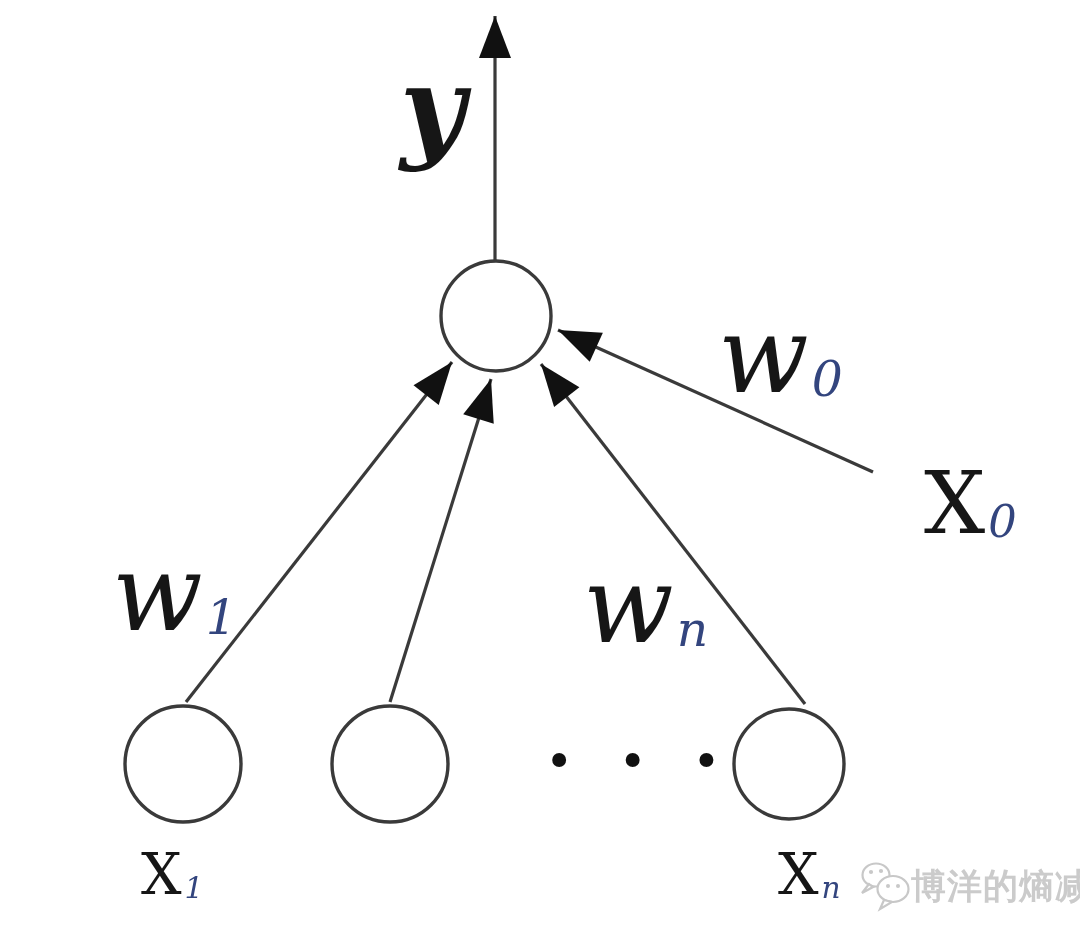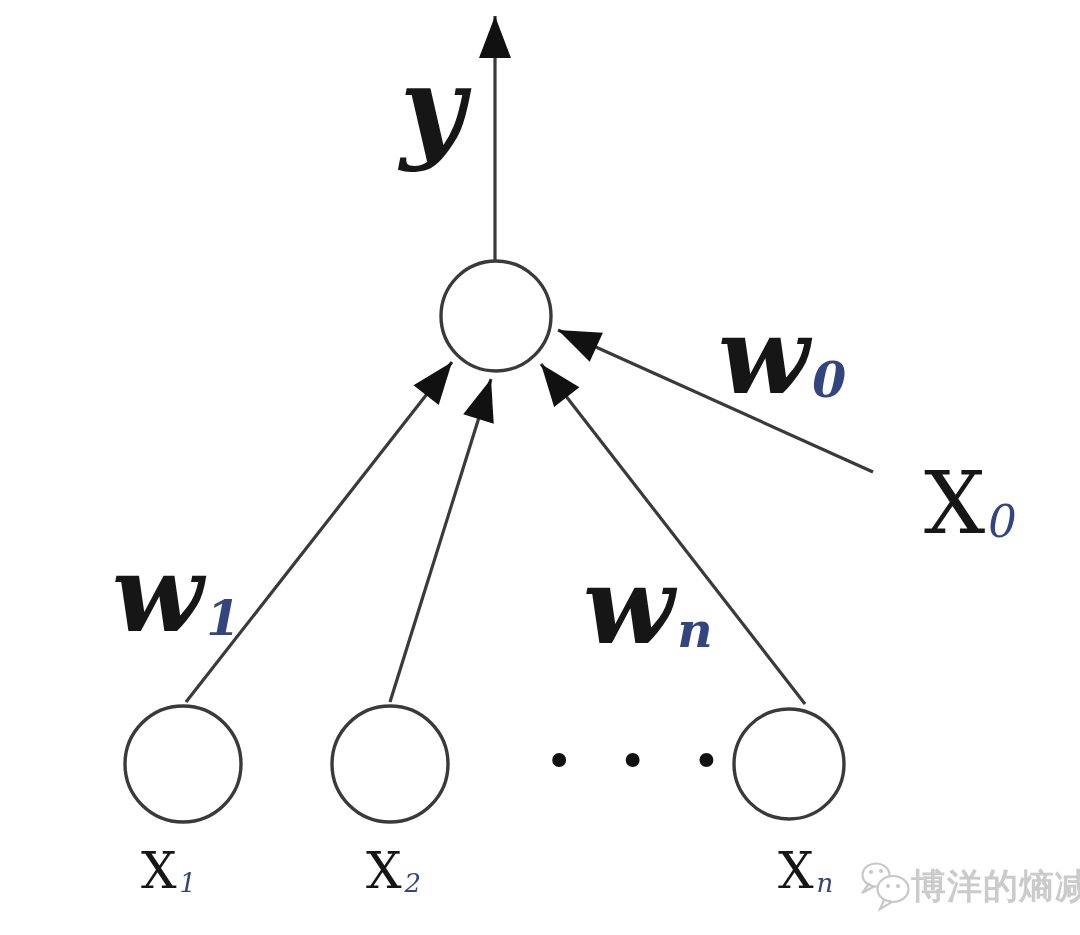--- a/index.html
+++ b/index.html
@@ -15,28 +15,28 @@
   .lbl .sub{
     font-style:italic;
     color:#33457e;
     position:relative;
     top:4px;
     margin-left:3px;
   }
   
   .y-lbl{left:400px;top:52px;font-size:112px;font-style:italic;font-weight:bold;}
   
-  .w-lbl{font-size:106px;font-style:italic;font-weight:bold;}
+  .w-lbl{font-size:106px;font-style:italic;font-weight:normal;}
   .w-lbl .sub{font-size:46%;}
   .w1{left:112px;top:541px;}
   .w2{left:283px;top:553px;}
   .wn{left:583px;top:553px;}
   .w0{left:718px;top:303px;}
   
-  .x-lbl{font-size:50px;font-weight:normal;}
+  .x-lbl{font-size:57px;font-weight:normal;}
   .x-lbl .sub{font-size:52%;}
   .x1{left:141px;top:846px;}
   .x2{left:366px;top:846px;}
   .xn{left:754px;top:846px;margin-left:24px;}
   .x0{left:924px;top:460px;font-size:86px;text-align:right;}
   
   .ellipsis{
     left:545px;top:737px;
     font-size:48px;
     font-family:"DejaVu Sans","Liberation Sans",sans-serif;
@@ -99,21 +99,20 @@
 
   <div class="lbl w-lbl w1"><span>w</span><span class="sub">1</span></div>
 
 
   <div class="lbl w-lbl wn"><span>w</span><span class="sub">n</span></div>
 
   <div class="lbl w-lbl w0"><span>w</span><span class="sub">0</span></div>
 
   <div class="lbl x-lbl x1"><span>X</span><span class="sub">1</span></div>
 
-  <div class="lbl x-lbl x2"><span>X</span><span class="sub">2</span></div>
 
   <div class="lbl x-lbl xn"><span>X</span><span class="sub">n</span></div>
 
   <div class="lbl x-lbl x0"><span>X</span><span class="sub">0</span></div>
 
   <div class="lbl ellipsis">• • •</div>
 
   <div class="lbl watermark-text">博洋的熵减</div>
 
 </div>

